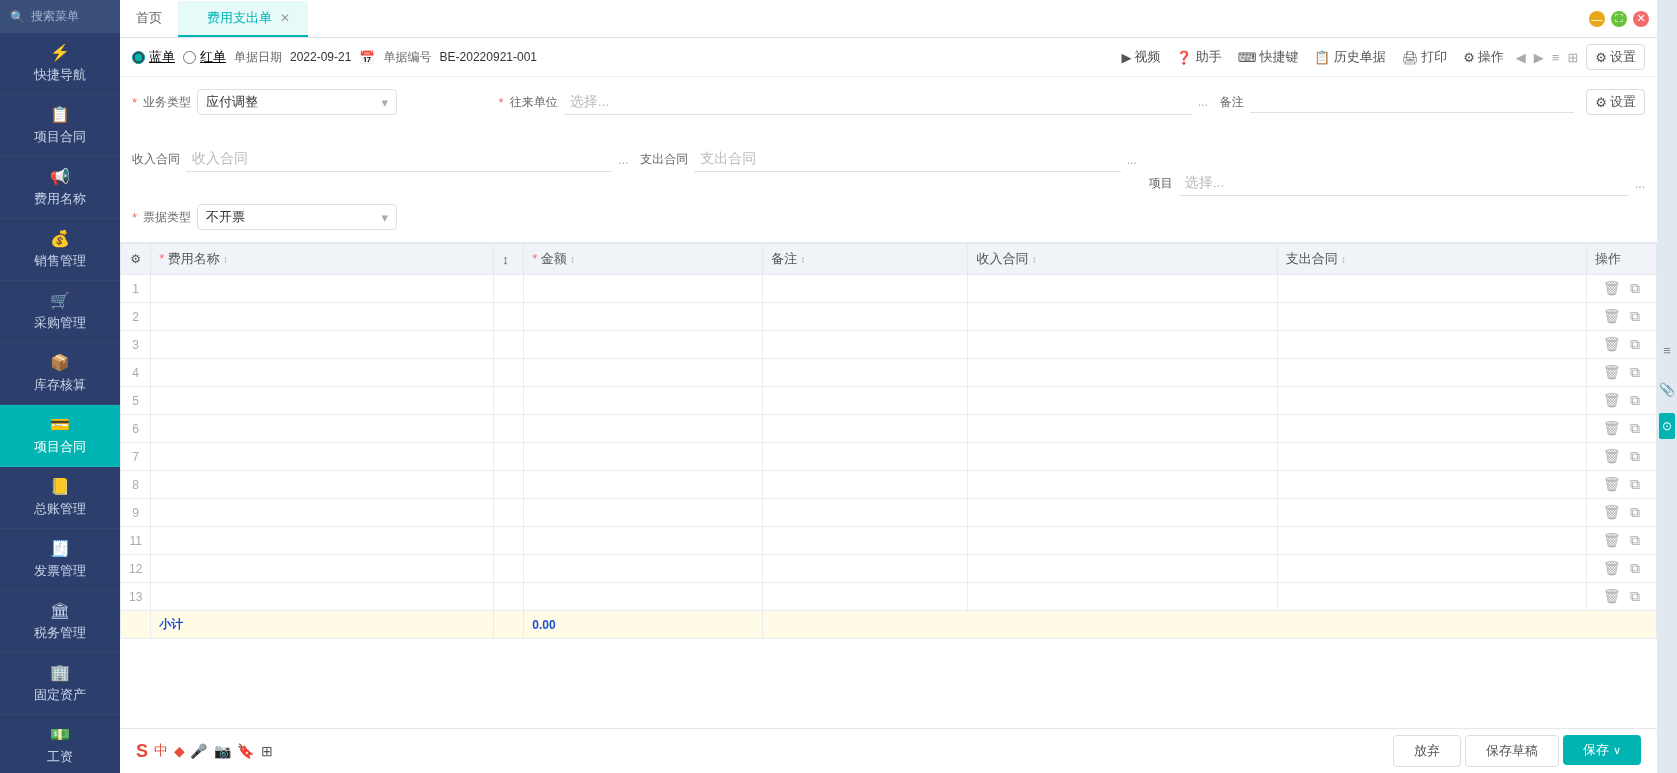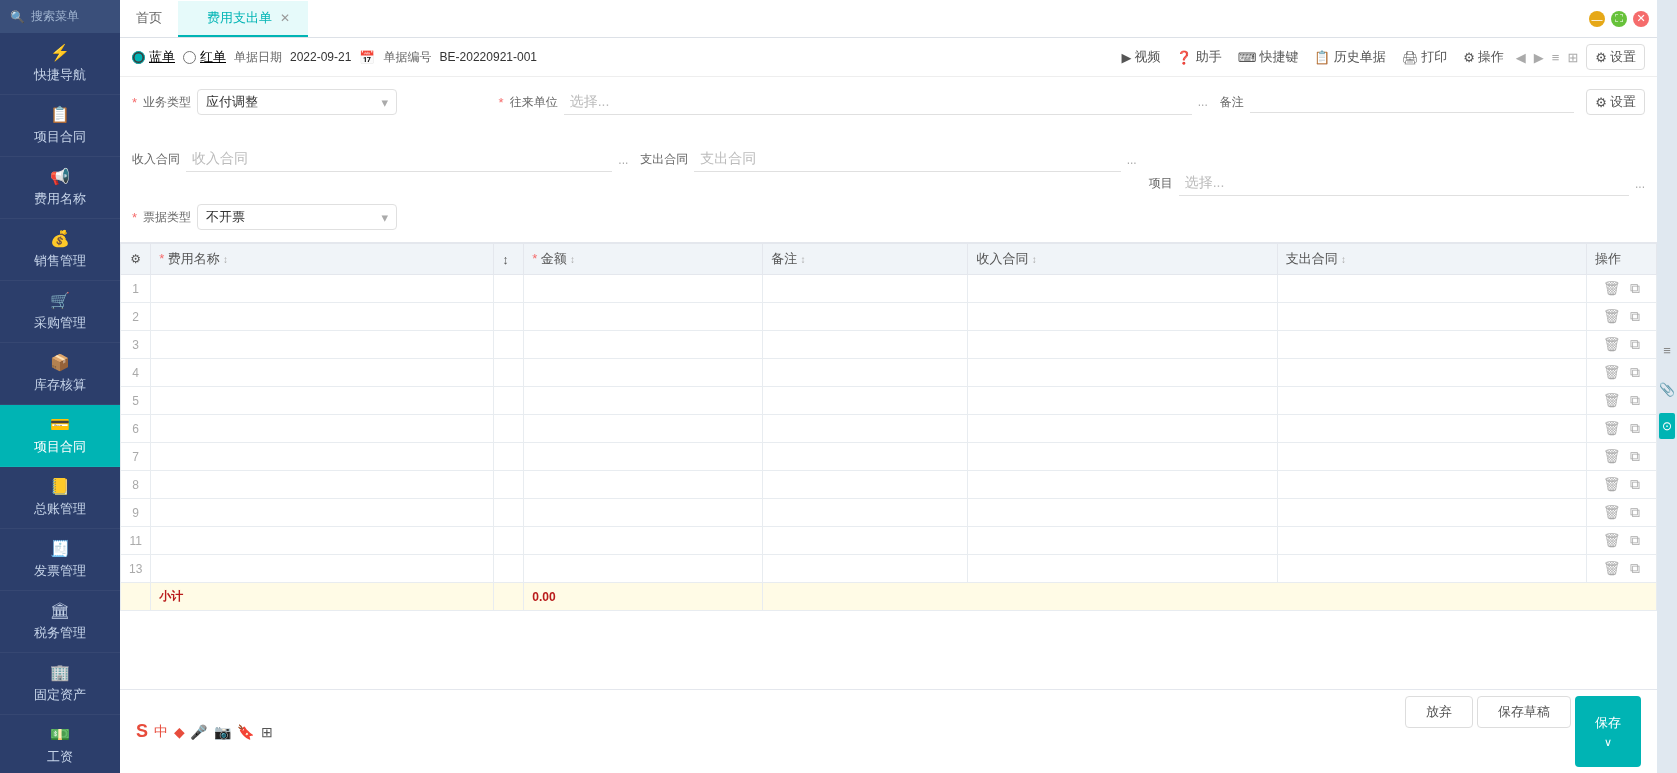--- a/index.html
+++ b/index.html
@@ -228,21 +228,21 @@
     }
     tbody td.row-num { color: #aaa; text-align: center; width: 30px; }
     tbody td.action-col { text-align: center; white-space: nowrap; }
     .action-icon { color: #aaa; cursor: pointer; font-size: 14px; padding: 0 3px; }
 
     .subtotal-row {
       background: #fffbe6;
     }
     .subtotal-row td {
       font-weight: bold;
-      color: #b91c1c;
+      color: #1d4ed8;
       border: 1px solid #e8ecf0;
     }
 
     
     .bottom-area {
       background: #fff;
       border-top: 1px solid #e4e7ed;
       padding: 6px 16px;
       display: flex;
       align-items: center;
@@ -271,28 +271,28 @@
     .btn-draft {
       padding: 6px 20px;
       border: 1px solid #ddd;
       background: #fff;
       color: #555;
       border-radius: 4px;
       cursor: pointer;
       font-size: 13px;
     }
     .btn-save {
-      padding: 18px 20px;
+      padding: 6px 20px;
       border: none;
       background: #00b4b4;
       color: #fff;
       border-radius: 4px;
       cursor: pointer;
       font-size: 13px;
-      display: flex; align-items: center; gap: 4px; flex-direction: column;
+      display: flex; align-items: center; gap: 4px;
     }
     .btn-save .chevron { font-size: 11px; }
 
     
     .right-panel {
       width: 20px;
       background: #e0e8f0;
       display: flex;
       flex-direction: column;
       align-items: center;
@@ -677,20 +677,33 @@
     <td></td>
     <td></td>
     <td></td>
     <td></td>
     <td class="action-col">
       <span class="action-icon">🗑</span>
       <span class="action-icon">⧉</span>
     </td>
   </tr>
           <tr>
+    <td class="row-num">12</td>
+    <td></td>
+    <td></td>
+    <td></td>
+    <td></td>
+    <td></td>
+    <td></td>
+    <td class="action-col">
+      <span class="action-icon">🗑</span>
+      <span class="action-icon">⧉</span>
+    </td>
+  </tr>
+          <tr>
     <td class="row-num">13</td>
     <td></td>
     <td></td>
     <td></td>
     <td></td>
     <td></td>
     <td></td>
     <td class="action-col">
       <span class="action-icon">🗑</span>
       <span class="action-icon">⧉</span>

